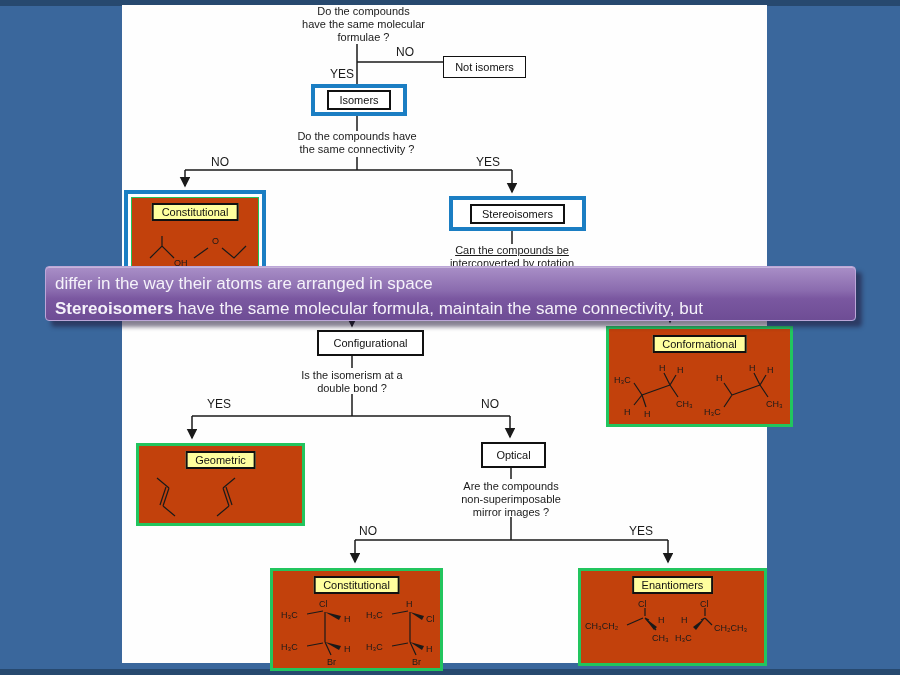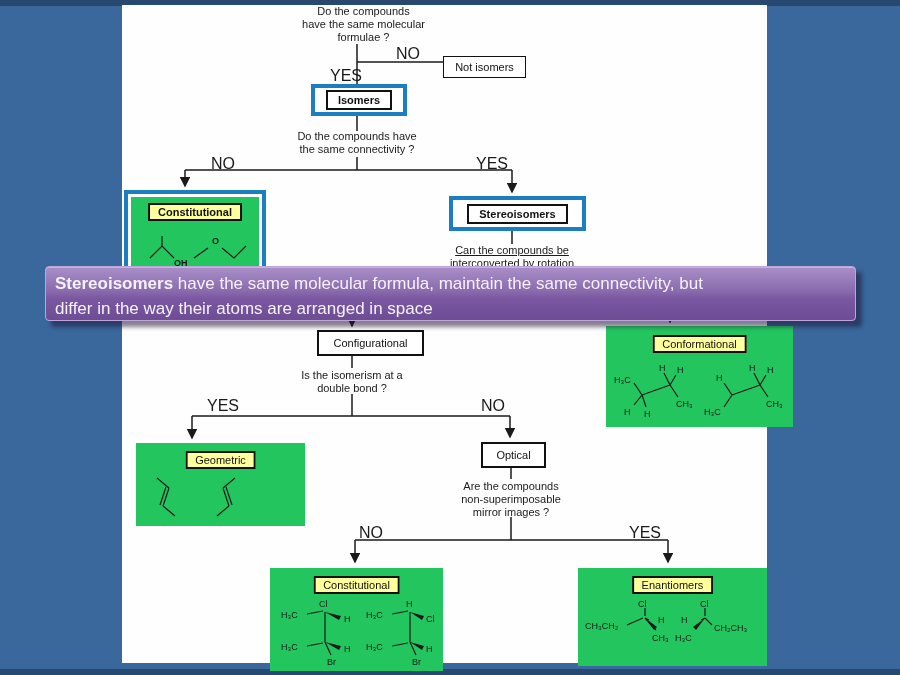--- a/index.html
+++ b/index.html
@@ -2,28 +2,28 @@
 <html><head>
 <meta charset="utf-8">
 <style>
   html,body{margin:0;padding:0;}
   #stage{position:relative;width:900px;height:675px;background:#3A679C;overflow:hidden;
          font-family:"Liberation Sans","DejaVu Sans",sans-serif;}
   .edge{position:absolute;left:0;width:900px;height:6px;background:#27496F;}
   #panel{position:absolute;left:122px;top:5px;width:645px;height:658px;background:#FEFEFE;}
   svg{position:absolute;overflow:visible;}
   .q{position:absolute;font-size:11px;line-height:13px;color:#1a1a1a;text-align:center;white-space:pre-line;z-index:3;}
-  .ans{position:absolute;font-size:16px;color:#1a1a1a;z-index:3;}
+  .ans{position:absolute;font-size:12px;color:#1a1a1a;z-index:3;}
   .wbox{position:absolute;background:#fff;border:2px solid #111;font-size:11px;color:#111;
         display:flex;align-items:center;justify-content:center;white-space:nowrap;z-index:3;}
   .frame{position:absolute;border:4px solid #1B7EC3;background:#fff;z-index:3;
-         display:flex;align-items:center;justify-content:center;font-weight:bold;}
+         display:flex;align-items:center;justify-content:center;}
   .frame .inner{background:#fff;border:2px solid #111;font-size:11px;color:#111;
          padding:2px 10px;white-space:nowrap;}
-  .ybox{position:absolute;background:#22c55e;border:3px solid #22c55e;z-index:3;}
+  .ybox{position:absolute;background:#c2410c;border:3px solid #22c55e;z-index:3;}
   .ylabel{position:absolute;left:50%;transform:translateX(-50%);background:#FFFF9E;border:2px solid #111;
           font-size:11px;color:#111;padding:1px 8px;white-space:nowrap;}
   .mol{position:absolute;z-index:4;}
   .mol text{font-family:"Liberation Sans","DejaVu Sans",sans-serif;font-size:9px;fill:#1a1a1a;}
   .mol line,.mol path,.mol polyline{stroke:#1a1a1a;stroke-width:1.2;fill:none;}
   #callout{position:absolute;left:45px;top:266px;width:800px;height:49px;z-index:50;
            padding:4px 0 0 9px;border:1px solid #BCA6D8;border-radius:4px;
            background:linear-gradient(180deg,#A98FC7 0%,#8A6BAE 45%,#7A57A0 60%,#6E4D95 100%);
            box-shadow:6px 6px 4px rgba(32,24,54,.55), inset 0 1px 0 rgba(255,255,255,.35);
            color:#F5F2FA;font-size:17px;line-height:25px;}
@@ -204,16 +204,16 @@
         <text x="98" y="24">H</text>
         <text x="92" y="42">H₃C</text>
         <text x="131" y="32">CH₂CH₃</text>
         <path d="M122,17 L122,9 M122,19 L118,21 M122,19 L129,26"></path>
         <polygon points="122,19 110,28 113,31" fill="#1a1a1a"></polygon>
       </g>
     </svg>
   </div>
 
   <div id="callout">
+    <div>differ in the way their atoms are arranged in space</div>
     <div><b>Stereoisomers</b><span> have the same molecular formula, maintain the same connectivity, but</span></div>
-    <div>differ in the way their atoms are arranged in space</div>
   </div>
 </div>
 
 </body></html>

